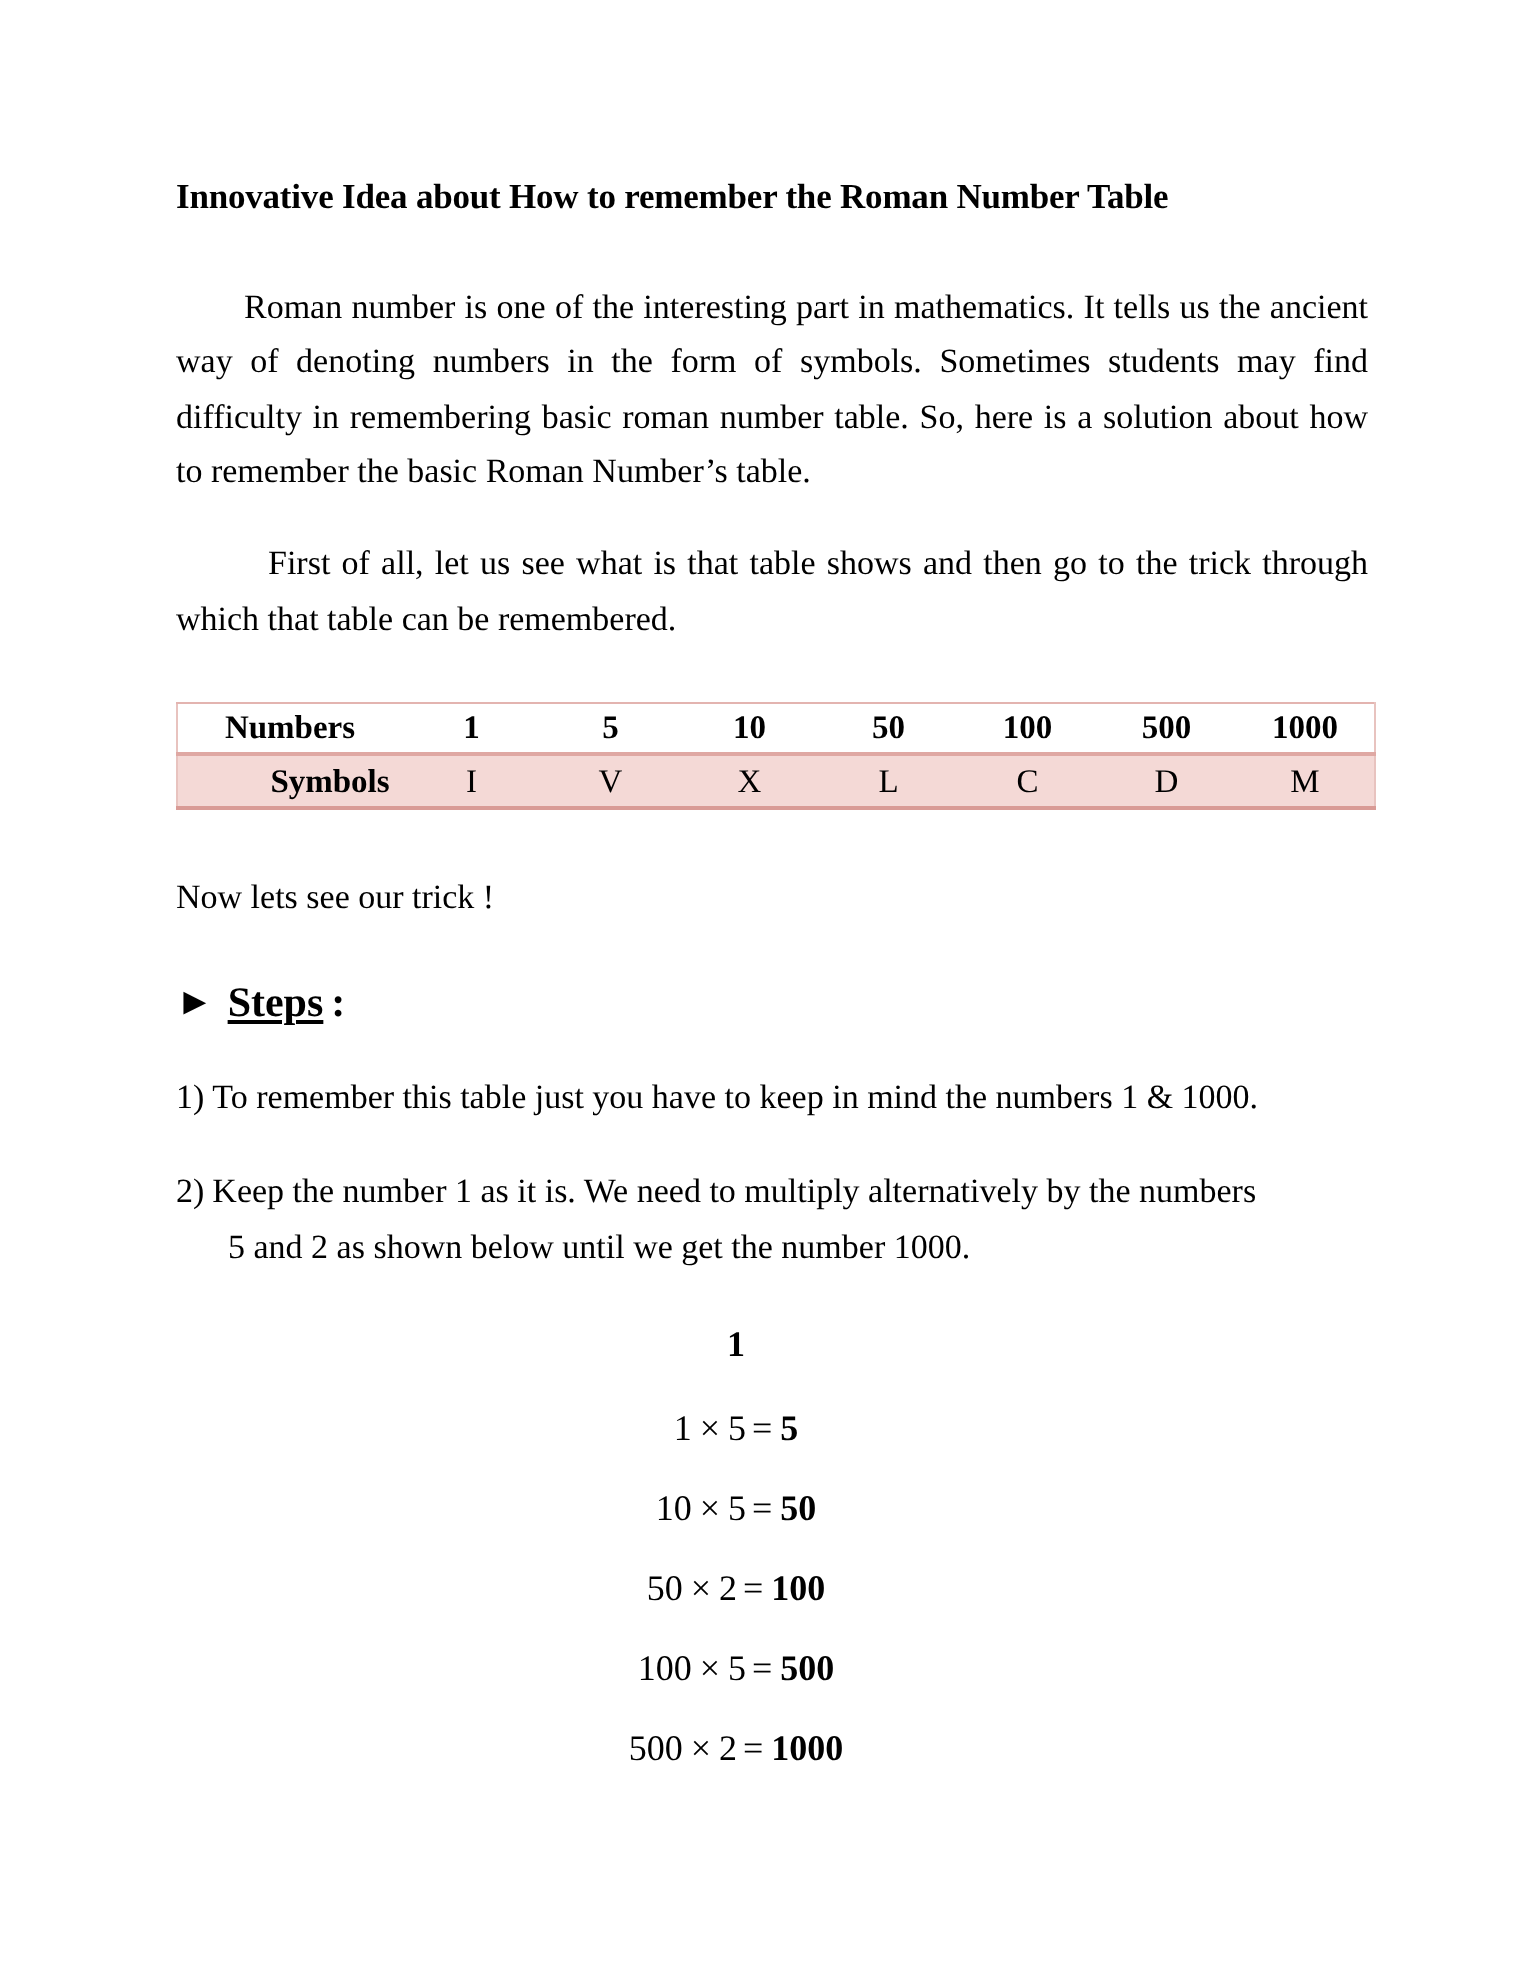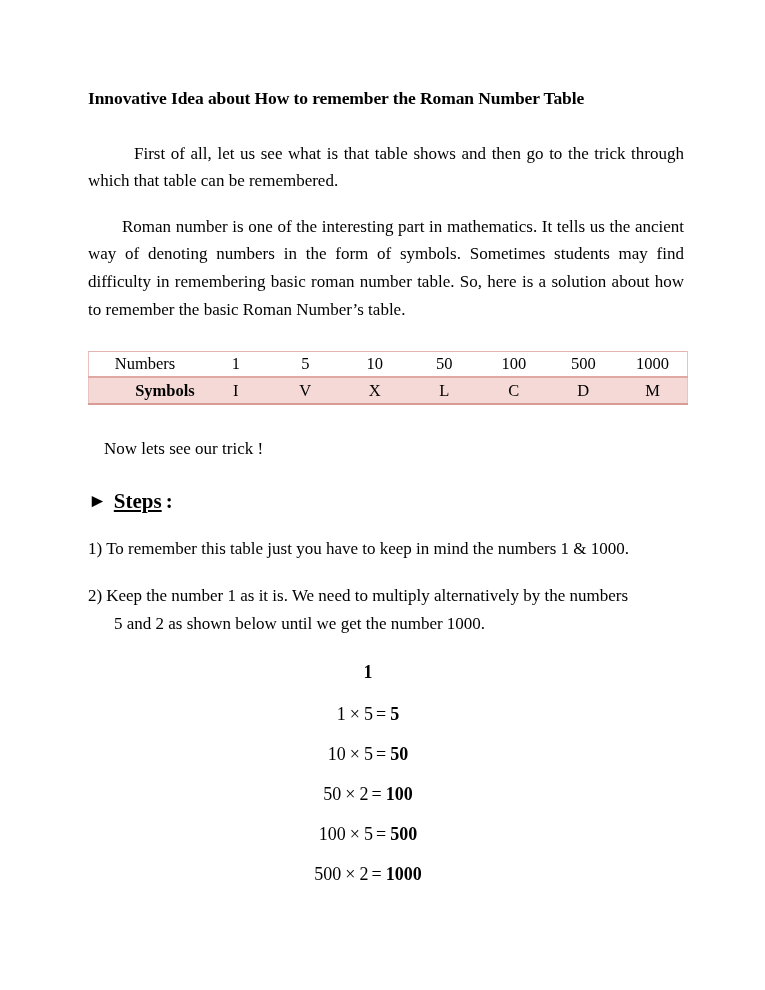--- a/index.html
+++ b/index.html
@@ -68,40 +68,40 @@
     vertical-align: middle;
   }
   tr.row-numbers {
     background: #ffffff;
     border-bottom: 2px solid #dfa8a3;
   }
   tr.row-symbols {
     background: #f4d9d6;
   }
   tr.row-numbers td {
-    font-weight: normal;
+    font-weight: bold;
     height: 24px;
     margin-left: 23px;
   }
   tr.row-symbols td {
     font-weight: normal;
     height: 25px;
   }
   td.label-cell {
     text-align: left;
     padding-left: 8px;
     font-weight: bold;
     width: 112px;
   }
   tr.row-symbols td.label-cell { font-weight: bold; padding-left: 40px; }
 
   
   .trick-line {
     font-size: 17px;
-    margin: 31px 0 0 16px;
+    margin: 31px 0 0 0;
     line-height: 1.5;
   }
 
   
   .steps-heading {
     font-size: 21px;
     font-weight: bold;
     margin: 26px 0 0 0;
     line-height: 1.3;
     white-space: nowrap;
@@ -152,23 +152,23 @@
   .eq .times { margin: 0 4px; }
 </style>
 </head>
 <body>
 
 <div class="page">
   <div class="content">
 
     <h1 class="doc-title">Innovative Idea about How to remember the Roman Number Table</h1>
 
+    <p class="para indent-1">Roman number is one of the interesting part in mathematics. It tells us the ancient way of denoting numbers in the form of symbols. Sometimes students may find difficulty in remembering basic roman number table. So, here is a solution about how to remember the basic Roman Number’s table.</p>
+
     <p class="para indent-2">First of all, let us see what is that table shows and then go to the trick through which that table can be remembered.</p>
-
-    <p class="para indent-1">Roman number is one of the interesting part in mathematics. It tells us the ancient way of denoting numbers in the form of symbols. Sometimes students may find difficulty in remembering basic roman number table. So, here is a solution about how to remember the basic Roman Number’s table.</p>
 
     <div class="table-wrap">
       <table class="roman-table">
         <tbody>
           <tr class="row-numbers">
             <td class="label-cell">Numbers</td>
             <td>1</td>
             <td>5</td>
             <td>10</td>
             <td>50</td>

